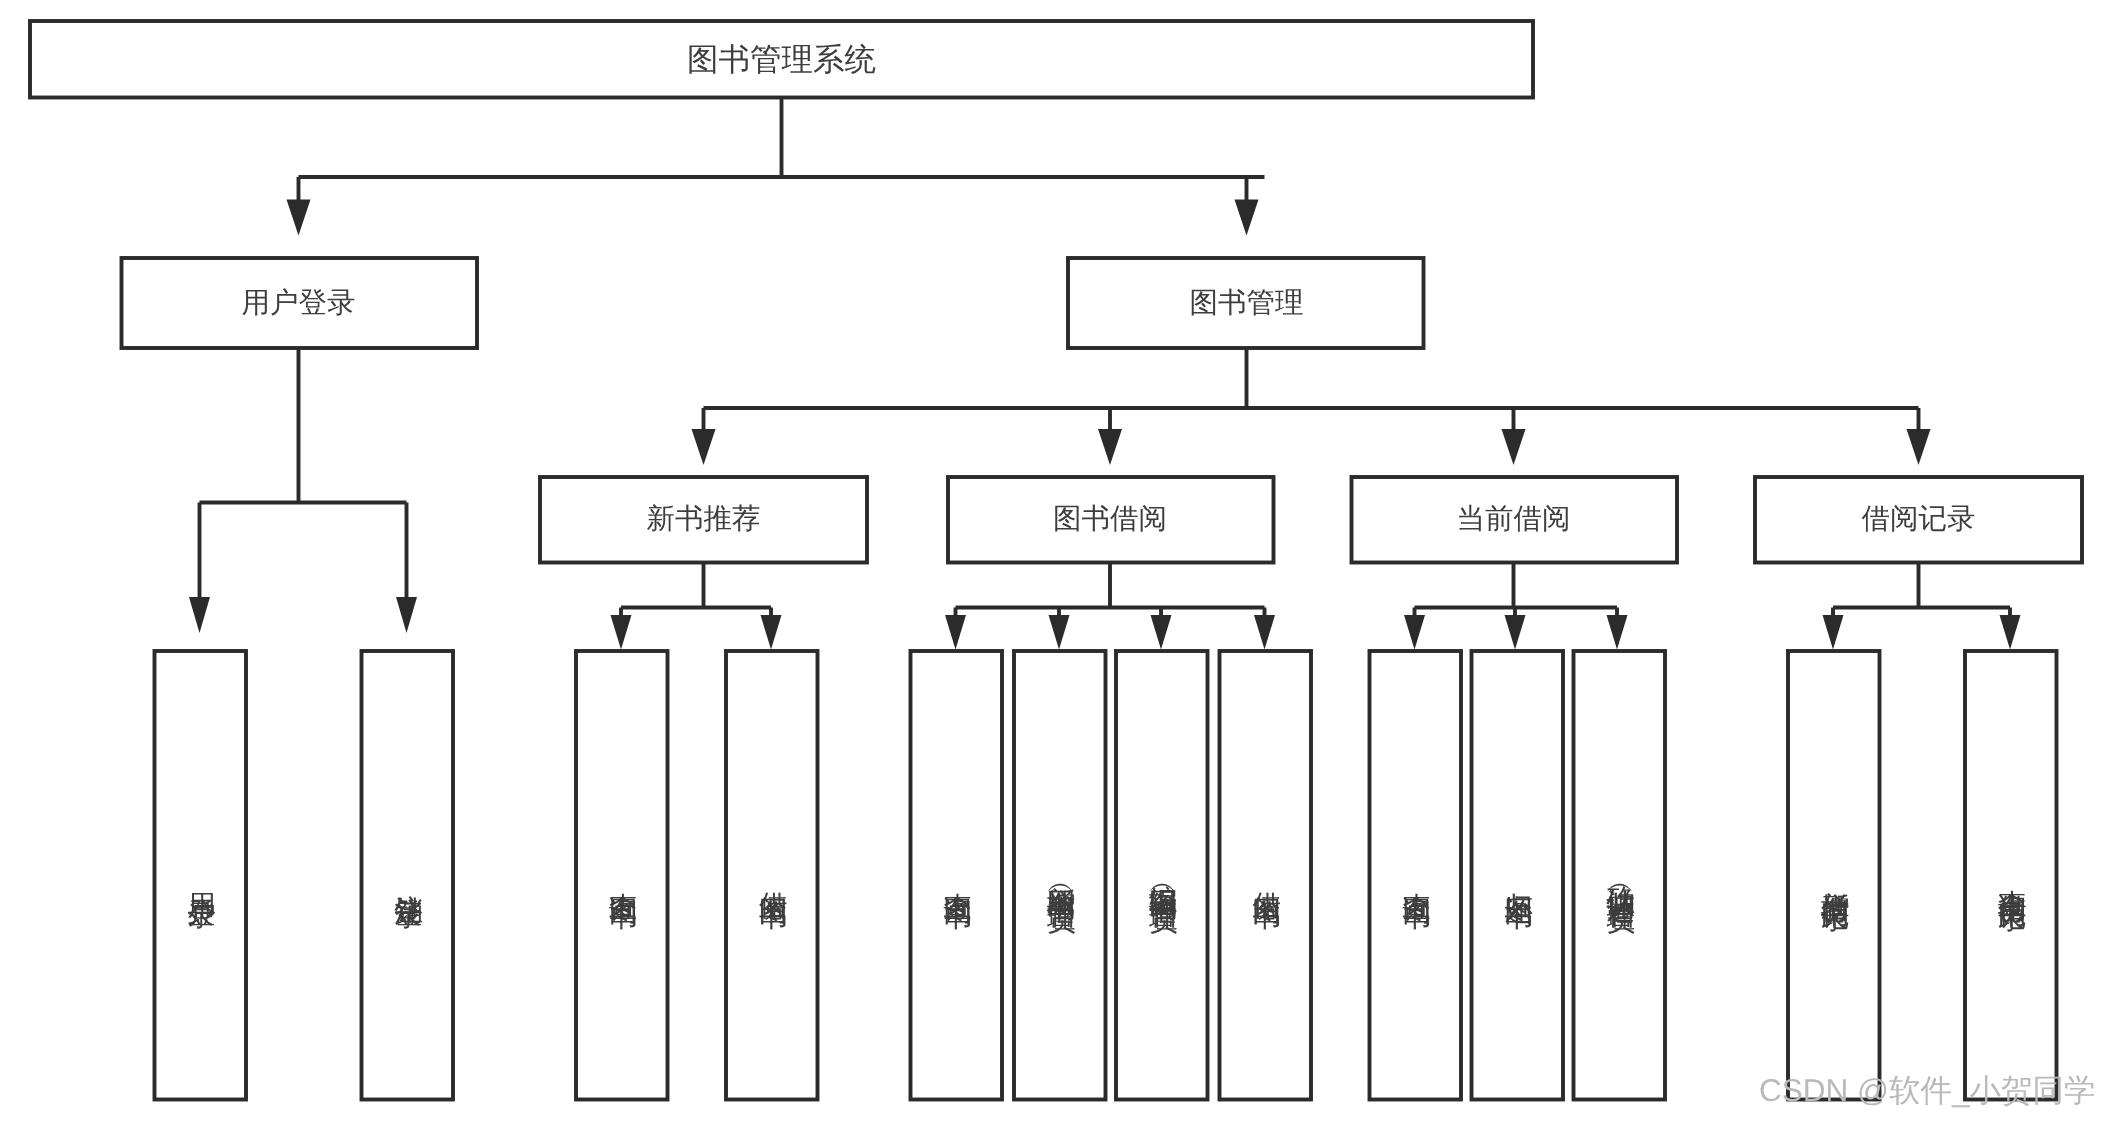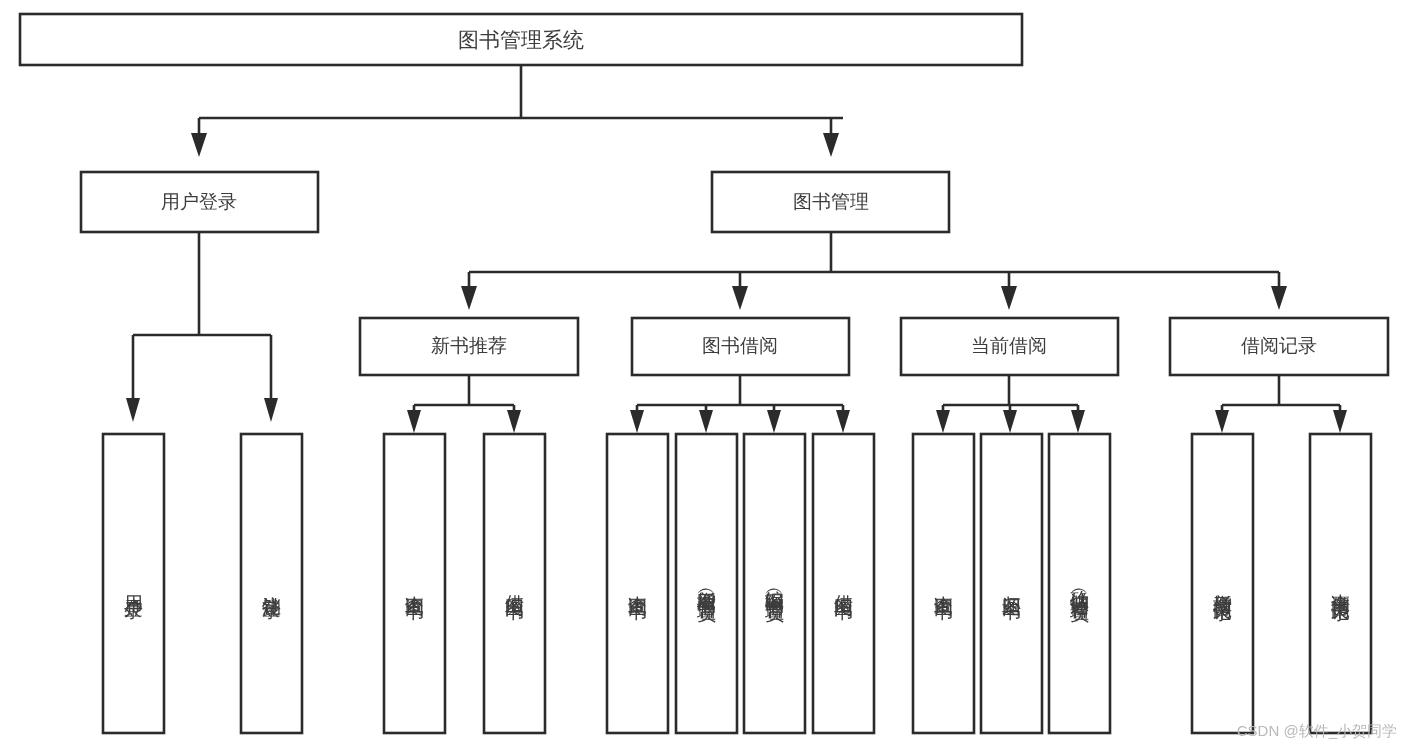--- a/index.html
+++ b/index.html
@@ -20,21 +20,21 @@
   .label-l2{font-size:19px;}
   .leaf-fo-inner{
     width:100%;height:100%;display:flex;align-items:center;justify-content:center;
     writing-mode:vertical-rl;text-orientation:upright;
     font-family:"Liberation Sans","DejaVu Sans",sans-serif;
     font-size:19px;color:#3d3d3d;letter-spacing:2px;line-height:1.05;
   }
   .watermark{
     position:absolute;right:8px;bottom:6px;
     font-family:"Liberation Sans","DejaVu Sans",sans-serif;
-    font-size:15px;color:#b9b9b9;white-space:nowrap;pointer-events:none;margin-left:38px;
+    font-size:21px;color:#b9b9b9;white-space:nowrap;pointer-events:none;margin-left:38px;
   }
 </style>
 </head>
 <body>
 
 <svg id="diagram" viewBox="0 0 1405 747" xmlns="http://www.w3.org/2000/svg">
 
   <g>
     <path class="connector" d="M521,65 L521,118"></path>
     <path class="connector" d="M199,118 L843,118"></path>

